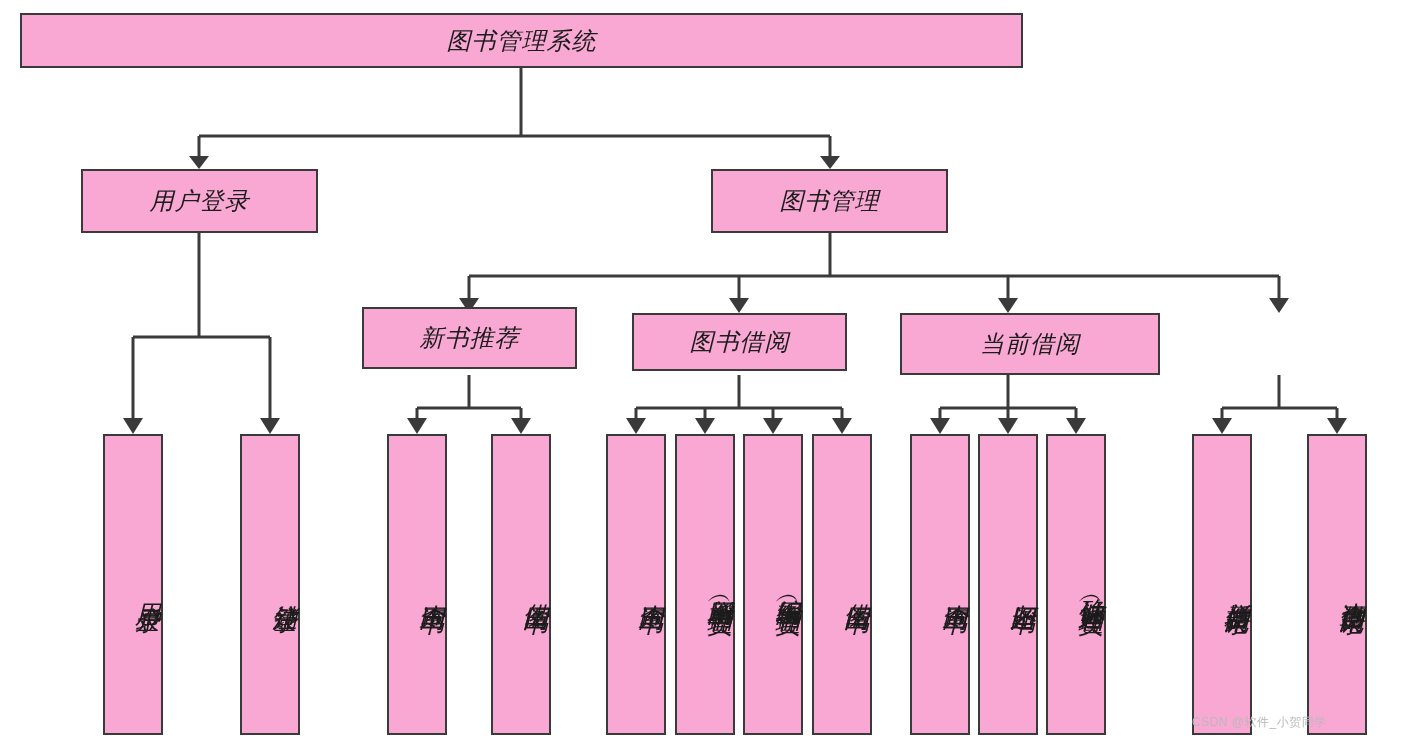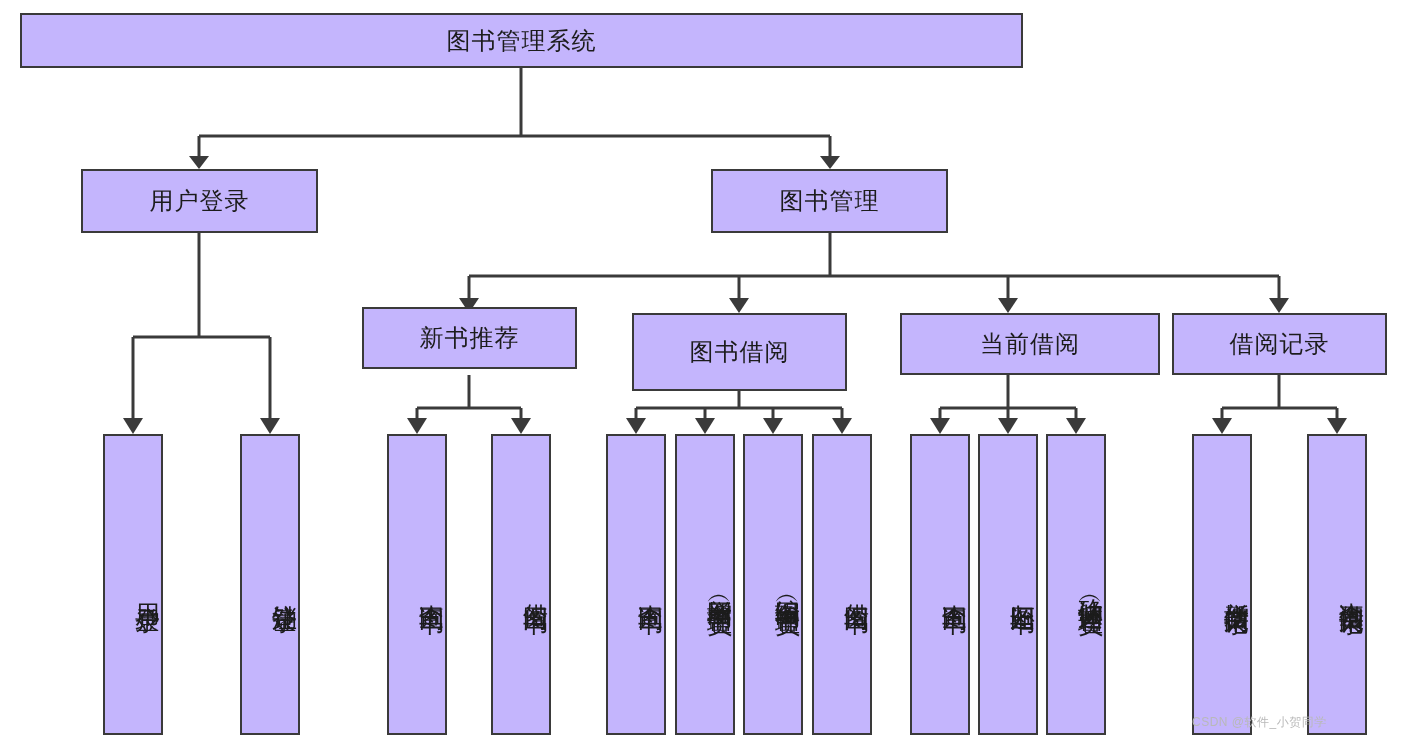--- a/index.html
+++ b/index.html
@@ -7,26 +7,27 @@
     width:1405px;height:747px;
     background:#ffffff;
     font-family:"Liberation Sans","DejaVu Sans",sans-serif;
     overflow:hidden;
     position:relative;
   }
   #diagram{position:absolute;left:0;top:0;width:1405px;height:747px;}
   .node{
     position:absolute;
     box-sizing:border-box;
-    background:#c4b5fd;
+    background:#f9a8d4;
     border:2.5px solid #3a3a3a;
     display:flex;
     align-items:center;
     justify-content:center;
     color:#1c1c1c;
+    font-style:italic;
   }
   .node.horiz{
     font-size:24px;
     letter-spacing:1px;
   }
   .node.vert{
     writing-mode:vertical-rl;
     text-orientation:upright;
     font-size:25px;
     line-height:1.06;
@@ -127,28 +128,25 @@
   <div class="node horiz" style="left:81px;top:169px;width:237px;height:64px;">
     <span>用户登录</span>
   </div>
   <div class="node horiz" style="left:711px;top:169px;width:237px;height:64px;align-items:center;">
     <span>图书管理</span>
   </div>
 
   <div class="node horiz" style="left:362px;top:307px;width:215px;height:62px;">
     <span>新书推荐</span>
   </div>
-  <div class="node horiz" style="left:632px;top:313px;width:215px;height:78px;">
+  <div class="node horiz" style="left:632px;top:313px;width:215px;height:58px;">
     <span>图书借阅</span>
   </div>
   <div class="node horiz" style="left:900px;top:313px;width:260px;height:62px;">
     <span>当前借阅</span>
-  </div>
-  <div class="node horiz" style="left:1172px;top:313px;width:215px;height:62px;">
-    <span>借阅记录</span>
   </div>
 
   <div class="node vert" style="left:103px;top:434px;width:60px;height:301px;">
     <span>用户登录</span>
   </div>
   <div class="node vert" style="left:240px;top:434px;width:60px;height:301px;">
     <span>注销登录</span>
   </div>
 
   <div class="node vert" style="left:387px;top:434px;width:60px;height:301px;">

